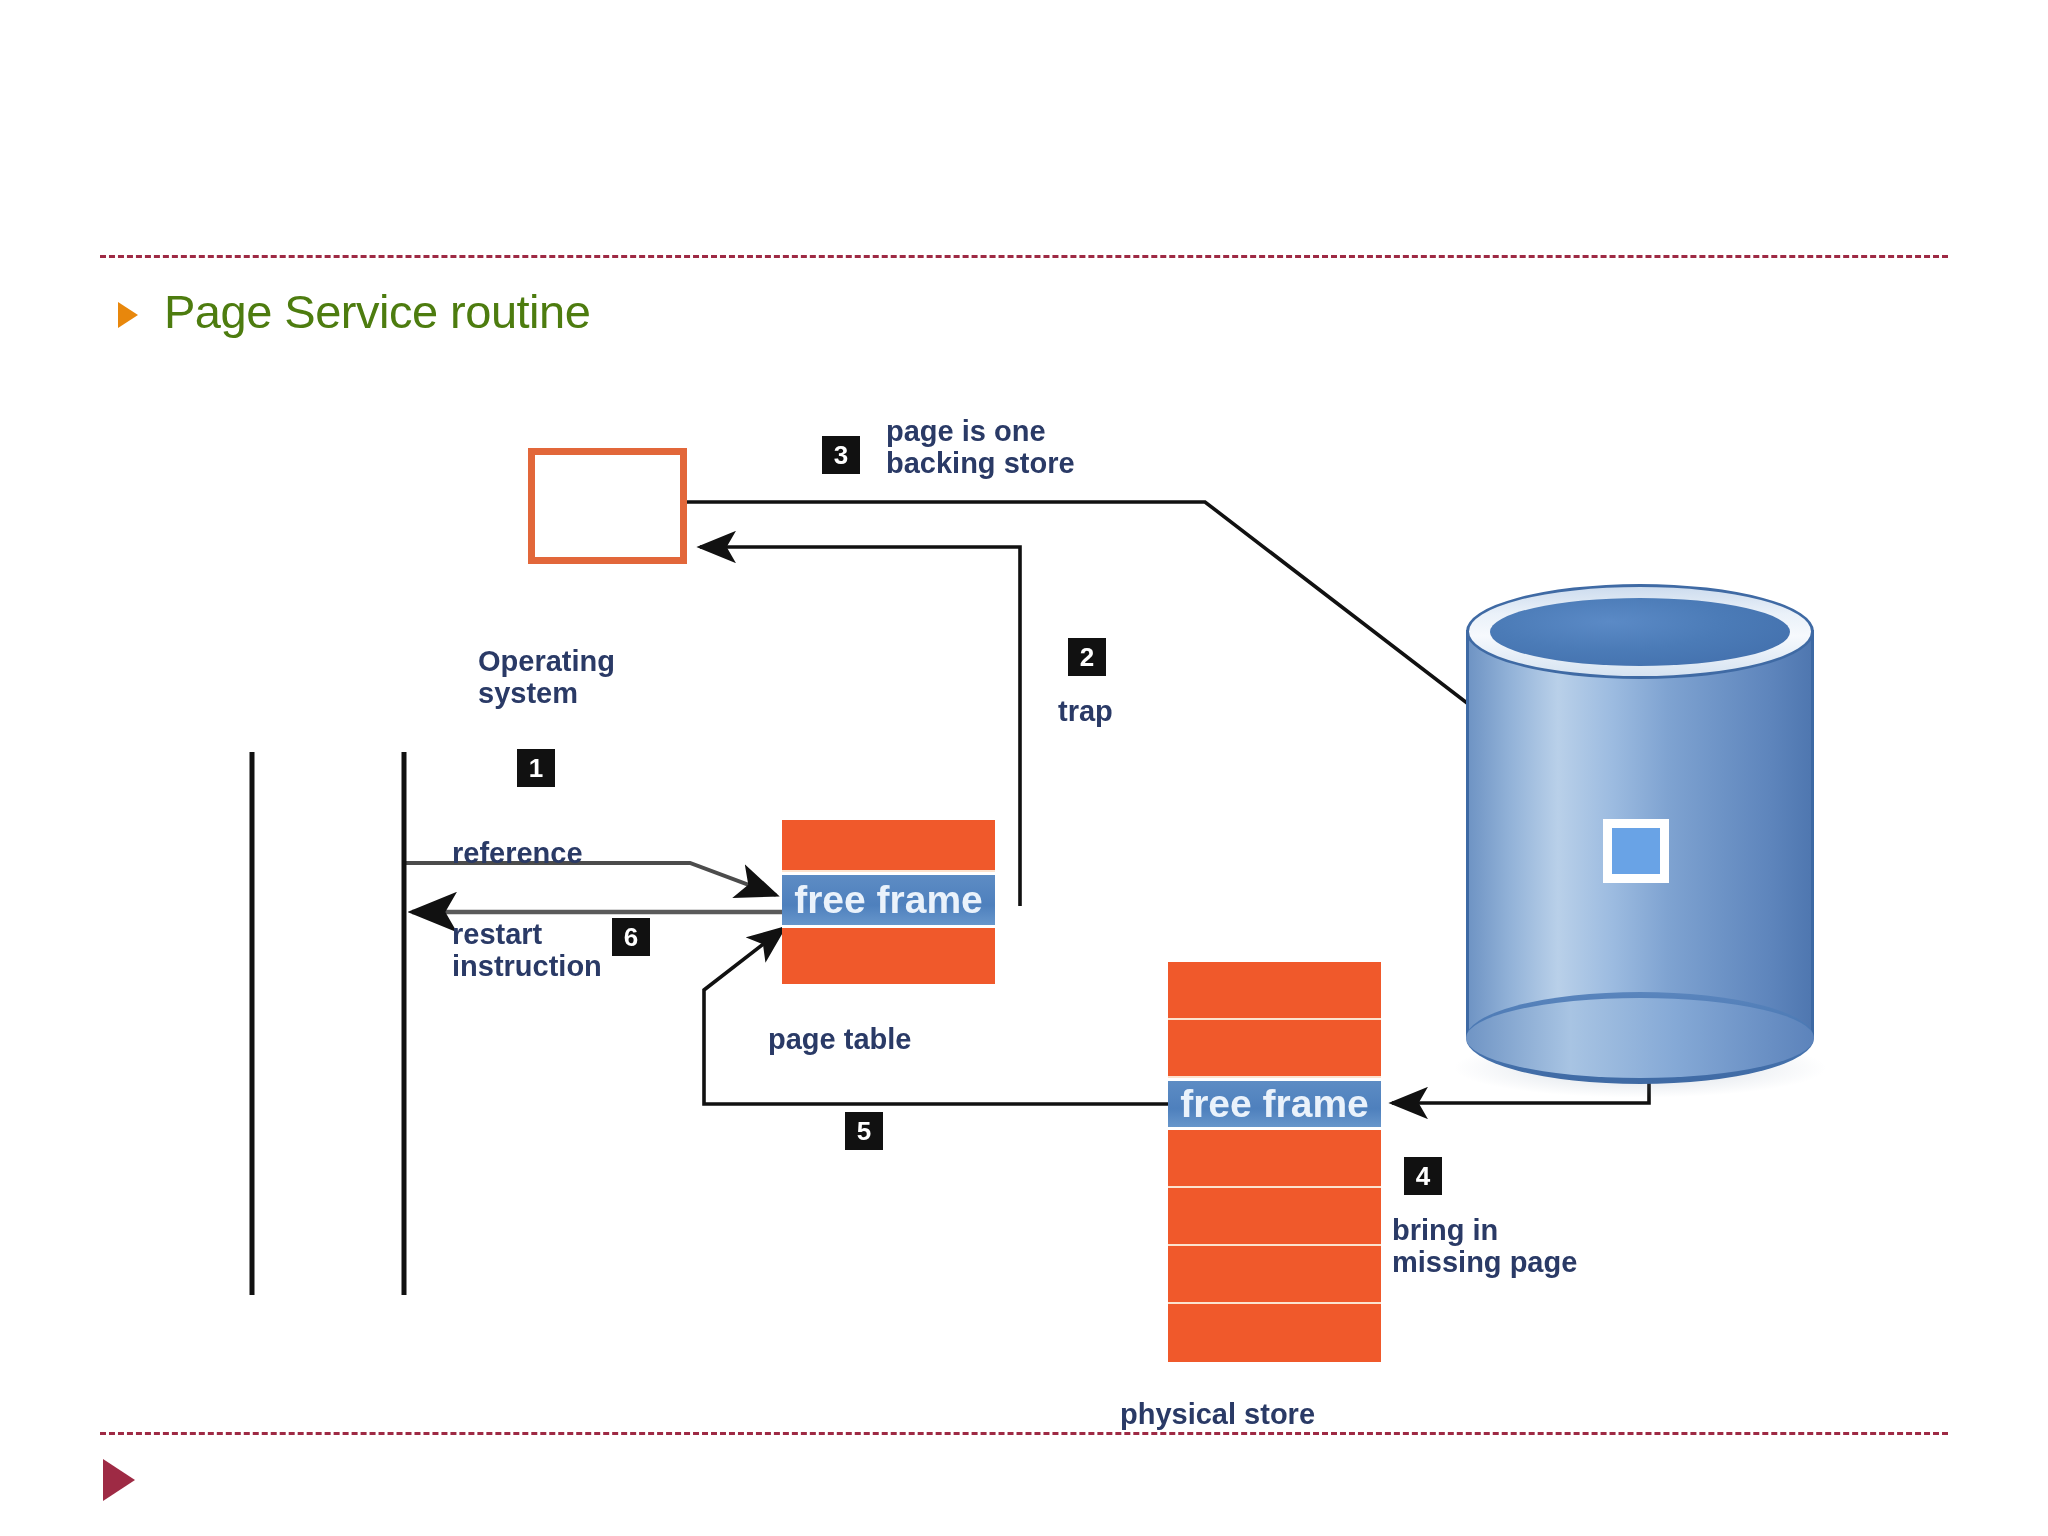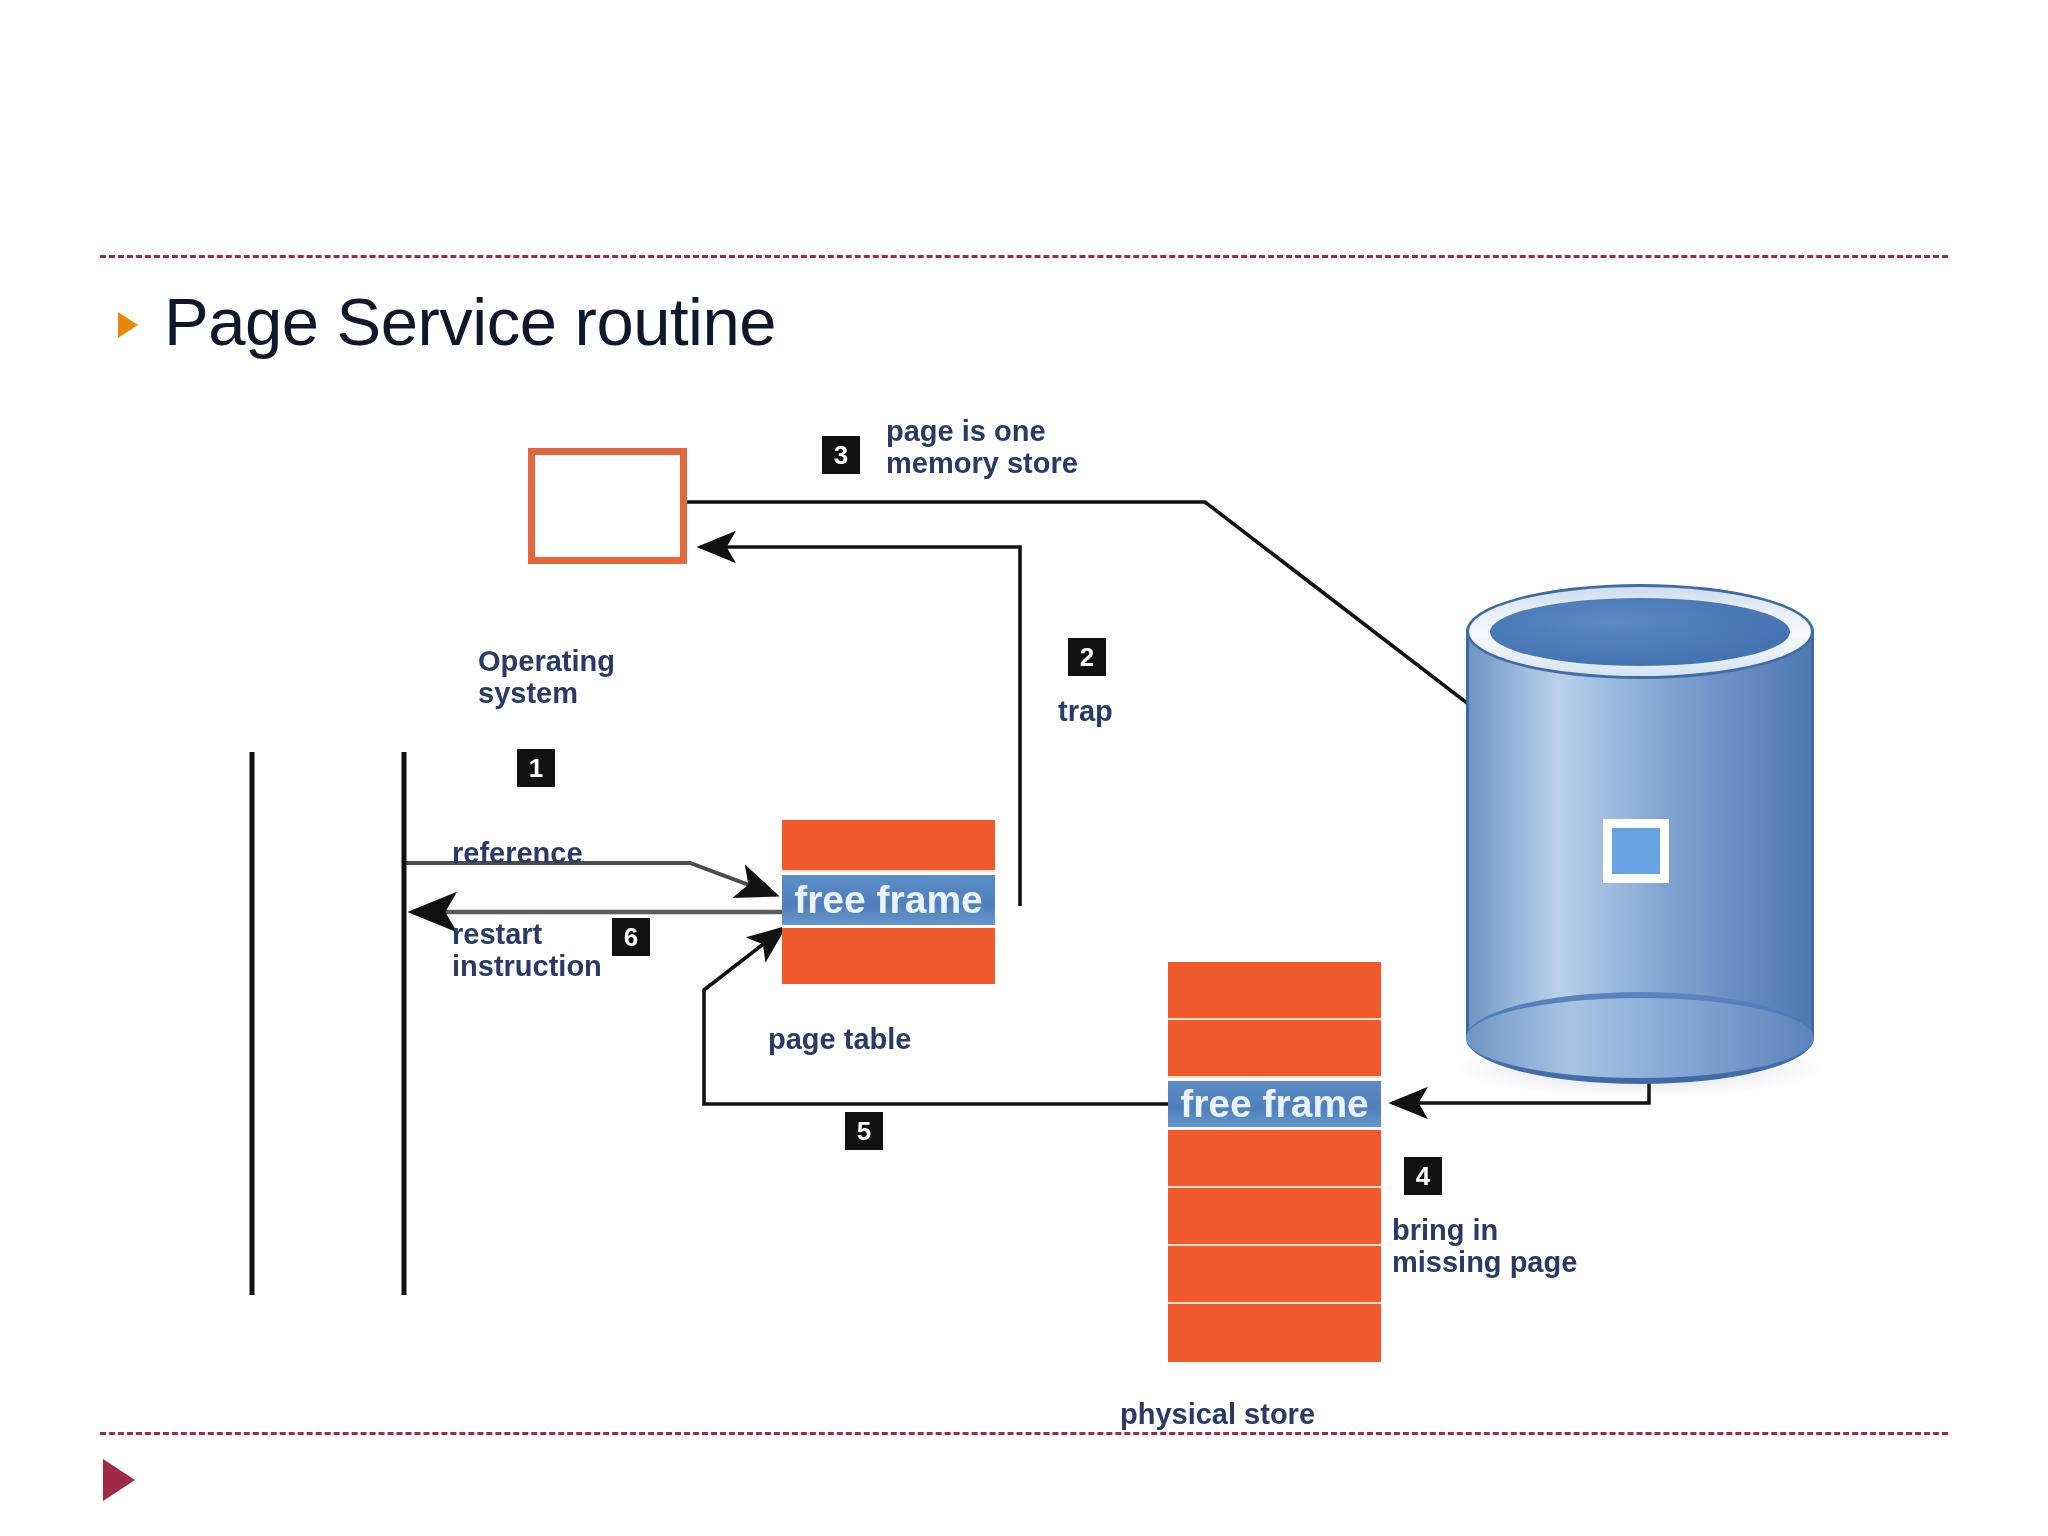--- a/index.html
+++ b/index.html
@@ -26,21 +26,21 @@
     display:flex;align-items:center;gap:26px;
   }
   .title-bullet{
     width:0;height:0;
     border-left:20px solid #E8870C;
     border-top:13px solid transparent;
     border-bottom:13px solid transparent;
     margin-top:6px;
   }
   .title-text{
-    font-size:67px;line-height:1.0;color:#0f172a;
+    font-size:47px;line-height:1.0;color:#4d7c0f;
     font-family:"Liberation Sans", sans-serif;
     font-weight:400;letter-spacing:-0.5px;white-space:nowrap;
   }
 
   
   .bottom-marker{
     position:absolute;left:103px;top:1459px;
     width:0;height:0;
     border-left:32px solid #9e2a44;
     border-top:21px solid transparent;
@@ -196,21 +196,21 @@
       <line x1="252" y1="752" x2="252" y2="1295" stroke="#111" stroke-width="5"></line>
       <line x1="404" y1="752" x2="404" y2="1295" stroke="#111" stroke-width="5"></line>
     </svg>
 
     <div class="os-box" style="left:528px;top:448px;width:159px;height:116px;"></div>
     <div class="dlabel center" style="left:478px;top:620px;width:260px;">Operating
 system</div>
 
     <div class="numbox" style="left:822px;top:436px;">3</div>
     <div class="dlabel" style="left:886px;top:415px;width:310px;">page is one
-memory store</div>
+backing store</div>
 
     <div class="numbox" style="left:1068px;top:638px;">2</div>
     <div class="dlabel" style="left:1058px;top:695px;width:180px;">trap</div>
 
     <div class="numbox" style="left:517px;top:749px;">1</div>
     <div class="dlabel" style="left:452px;top:805px;width:250px;margin-top:32px;">reference</div>
 
 
     <div class="numbox" style="left:612px;top:918px;">6</div>
     <div class="dlabel" style="left:440px;top:918px;width:230px;margin-left:12px;">restart

